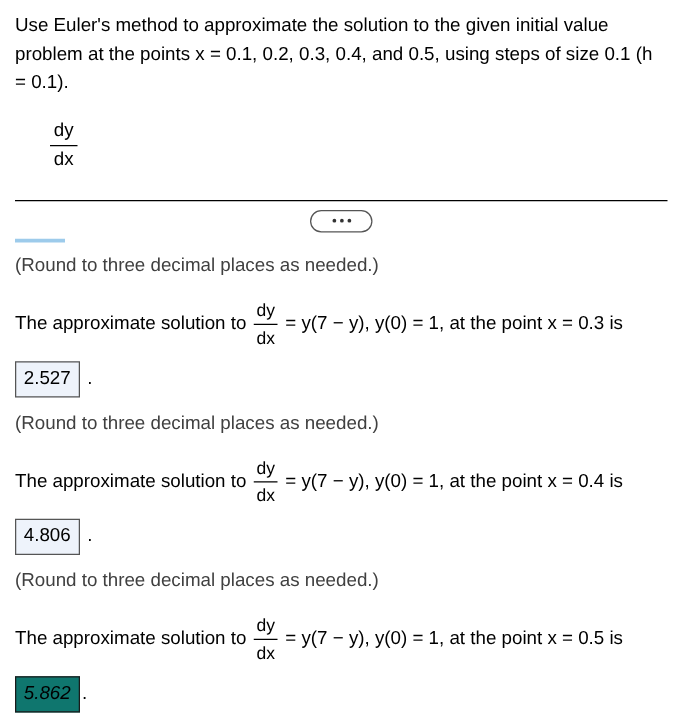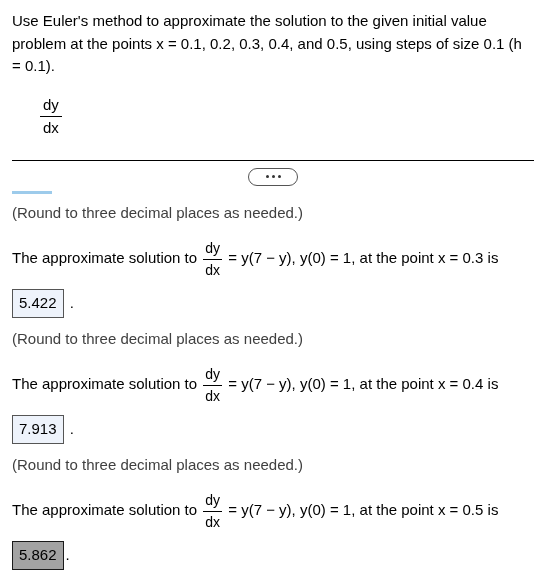--- a/index.html
+++ b/index.html
@@ -82,21 +82,22 @@
     .answer-box {
       display: inline-block;
       border: 1px solid #555;
       background: #eef3fb;
       padding: 2px 6px;
       margin: 2px 2px 2px 0;
       min-width: 44px;
     }
     .answer-box.active {
       border: 1px solid #1a1a1a;
-      background: #a3a3a3;
+      background: #0f766e;
+      font-style: italic;
     }
     .frac-inline {
       display: inline-block;
       vertical-align: middle;
       text-align: center;
       margin: 0 2px;
     }
     .frac-inline .num {
       display: block;
       border-bottom: 1px solid #000;
@@ -134,32 +135,32 @@
 
 <div class="instruction">(Round to three decimal places as needed.)</div>
 
 <div class="solution-block">
   <div class="solution-text">
     <span>The approximate solution to </span><span class="frac-inline">
       <span class="num">dy</span>
       <span class="den">dx</span>
     </span><span> = y(7 − y), y(0) = 1, at the point x = 0.3 is</span>
   </div>
-  <span class="answer-box">5.422</span><span> .</span>
+  <span class="answer-box">2.527</span><span> .</span>
   <div class="instruction">(Round to three decimal places as needed.)</div>
 </div>
 
 <div class="solution-block">
   <div class="solution-text">
     <span>The approximate solution to </span><span class="frac-inline">
       <span class="num">dy</span>
       <span class="den">dx</span>
     </span><span> = y(7 − y), y(0) = 1, at the point x = 0.4 is</span>
   </div>
-  <span class="answer-box">7.913</span><span> .</span>
+  <span class="answer-box">4.806</span><span> .</span>
   <div class="instruction">(Round to three decimal places as needed.)</div>
 </div>
 
 <div class="solution-block">
   <div class="solution-text">
     <span>The approximate solution to </span><span class="frac-inline">
       <span class="num">dy</span>
       <span class="den">dx</span>
     </span><span> = y(7 − y), y(0) = 1, at the point x = 0.5 is</span>
   </div>

